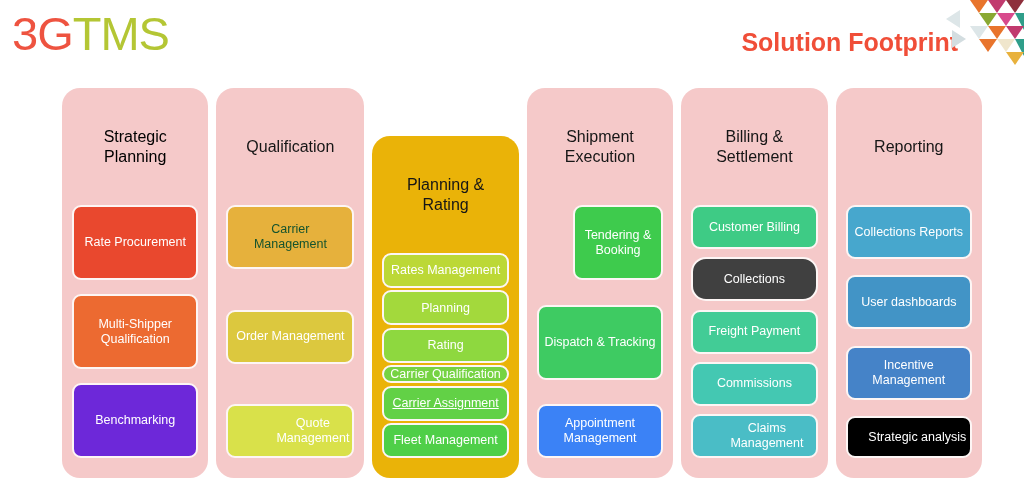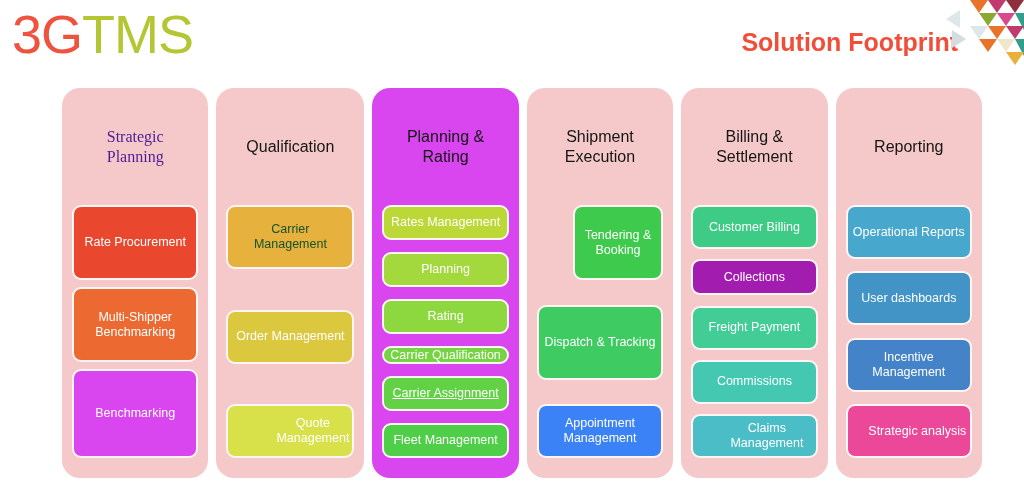--- a/index.html
+++ b/index.html
@@ -6,21 +6,21 @@
   html, body {
     width: 1024px; height: 489px;
     background: #ffffff;
     font-family: "Liberation Sans", sans-serif;
     overflow: hidden;
     position: relative;
   }
   
   .logo {
     position: absolute; left: 12px; top: 0px;
-    font-size: 54px; font-weight: 500; letter-spacing: -1px;
+    font-size: 47px; font-weight: 500; letter-spacing: -1px;
     line-height: 68px;
   }
   .page-title {
     position: absolute; right: 66px; top: 28px;
     font-size: 25px; font-weight: bold;
     letter-spacing: 0px;
   }
   .triangle-mosaic {
     position: absolute; right: 0; top: 0;
     width: 84px; height: 66px;
@@ -84,39 +84,39 @@
     <polygon points="75,39 84,39 84,56" fill="#2f9e8a"></polygon>
     <polygon points="66,52 84,52 75,65" fill="#e8b13c"></polygon>
     <polygon points="20,10 20,28 6,19" fill="#dde6e8"></polygon>
     <polygon points="12,30 12,48 26,39" fill="#d3dde0"></polygon>
     <polygon points="30,26 48,26 39,39" fill="#dde6e8"></polygon>
     <polygon points="39,39 57,39 48,52" fill="#e8742c"></polygon>
   </svg>
 
 <div class="columns">
     <div class="column" style="background: rgb(245, 201, 201);">
-      <div class="col-title" style="color: #4c1d95; font-family: Liberation Serif, serif;">Strategic
+      <div class="col-title" style="color: #000000;">Strategic
 Planning</div>
       <div class="cards">
         <div class="card" style="background: rgb(233, 72, 46); border-color: rgb(253, 246, 245); color: rgb(255, 255, 255); height: 75px;">Rate Procurement</div>
         <div class="card" style="background: rgb(236, 106, 49); border-color: rgb(253, 246, 245); color: rgb(255, 255, 255); height: 75px;">Multi-Shipper
-Benchmarking</div>
-        <div class="card" style="background: #d946ef; border-color: rgb(253, 246, 245); color: rgb(255, 255, 255); height: 89px;">Benchmarking</div>
+Qualification</div>
+        <div class="card" style="background: #6d28d9; border-color: rgb(253, 246, 245); color: rgb(255, 255, 255); height: 75px;">Benchmarking</div>
       </div>
     </div>
     <div class="column" style="background: rgb(245, 201, 201);">
       <div class="col-title" style="color: rgb(22, 22, 22);">Qualification</div>
       <div class="cards">
         <div class="card" style="background: rgb(230, 177, 60); border-color: rgb(253, 246, 245); color: #14532d; height: 64px;">Carrier
 Management</div>
         <div class="card" style="background: rgb(220, 200, 62); border-color: rgb(253, 246, 245); color: rgb(255, 255, 255); height: 54px;">Order Management</div>
         <div class="card" style="background: rgb(217, 225, 74); border-color: rgb(253, 246, 245); color: rgb(255, 255, 255); height: 54px; padding-left: 48px;">Quote Management</div>
       </div>
     </div>
-    <div class="column" style="background: #d946ef;">
+    <div class="column" style="background: #eab308; margin-top: 48px;">
       <div class="col-title" style="color: rgb(22, 22, 22);">Planning &amp;
 Rating</div>
       <div class="cards">
         <div class="card" style="background: rgb(188, 216, 54); border-color: rgb(253, 246, 245); color: rgb(255, 255, 255); height: 35px;">Rates Management</div>
         <div class="card" style="background: rgb(163, 217, 60); border-color: rgb(253, 246, 245); color: rgb(255, 255, 255); height: 35px;">Planning</div>
         <div class="card" style="background: rgb(142, 216, 63); border-color: rgb(253, 246, 245); color: rgb(255, 255, 255); height: 35px;">Rating</div>
         <div class="card" style="background: rgb(118, 211, 67); border-color: rgb(253, 246, 245); color: rgb(255, 255, 255); height: 18px;">Carrier Qualification</div>
         <div class="card" style="background: rgb(98, 209, 70); border-color: rgb(253, 246, 245); color: rgb(255, 255, 255); height: 35px; text-decoration: underline;">Carrier Assignment</div>
         <div class="card" style="background: rgb(79, 207, 72); border-color: rgb(253, 246, 245); color: rgb(255, 255, 255); height: 35px;">Fleet Management</div>
       </div>
@@ -130,30 +130,30 @@
         <div class="card" style="background: rgb(62, 203, 98); border-color: rgb(253, 246, 245); color: rgb(255, 255, 255); height: 75px;">Dispatch &amp; Tracking</div>
         <div class="card" style="background: #3b82f6; border-color: rgb(253, 246, 245); color: rgb(255, 255, 255); height: 54px;">Appointment
 Management</div>
       </div>
     </div>
     <div class="column" style="background: rgb(245, 201, 201);">
       <div class="col-title" style="color: rgb(22, 22, 22);">Billing &amp;
 Settlement</div>
       <div class="cards">
         <div class="card" style="background: rgb(62, 203, 133); border-color: rgb(253, 246, 245); color: rgb(255, 255, 255); height: 44px; text-align: right;">Customer Billing</div>
-        <div class="card" style="background: #a21caf; border-color: rgb(253, 246, 245); color: rgb(255, 255, 255); height: 36px;">Collections</div>
+        <div class="card" style="background: #404040; border-color: rgb(253, 246, 245); color: rgb(255, 255, 255); height: 44px; border-radius: 15px;">Collections</div>
         <div class="card" style="background: rgb(66, 204, 150); border-color: rgb(253, 246, 245); color: rgb(255, 255, 255); height: 44px;">Freight Payment</div>
         <div class="card" style="background: rgb(68, 200, 178); border-color: rgb(253, 246, 245); color: rgb(255, 255, 255); height: 44px;">Commissions</div>
         <div class="card" style="background: rgb(74, 189, 198); border-color: rgb(253, 246, 245); color: rgb(255, 255, 255); height: 44px; padding-left: 28px;">Claims
 Management</div>
       </div>
     </div>
     <div class="column" style="background: rgb(245, 201, 201);">
       <div class="col-title" style="color: rgb(22, 22, 22);">Reporting</div>
       <div class="cards">
-        <div class="card" style="background: rgb(71, 167, 205); border-color: rgb(253, 246, 245); color: rgb(255, 255, 255); height: 54px;">Operational Reports</div>
+        <div class="card" style="background: rgb(71, 167, 205); border-color: rgb(253, 246, 245); color: rgb(255, 255, 255); height: 54px;">Collections Reports</div>
         <div class="card" style="background: rgb(66, 148, 198); border-color: rgb(253, 246, 245); color: rgb(255, 255, 255); height: 54px;">User dashboards</div>
         <div class="card" style="background: rgb(69, 131, 200); border-color: rgb(253, 246, 245); color: rgb(255, 255, 255); height: 54px;">Incentive
 Management</div>
-        <div class="card" style="background: #ec4899; border-color: rgb(253, 246, 245); color: rgb(255, 255, 255); height: 54px; padding-left: 20px;">Strategic analysis</div>
+        <div class="card" style="background: #000000; border-color: rgb(253, 246, 245); color: rgb(255, 255, 255); height: 42px; padding-left: 20px;">Strategic analysis</div>
       </div>
     </div>
   </div>
 
 </body></html>

